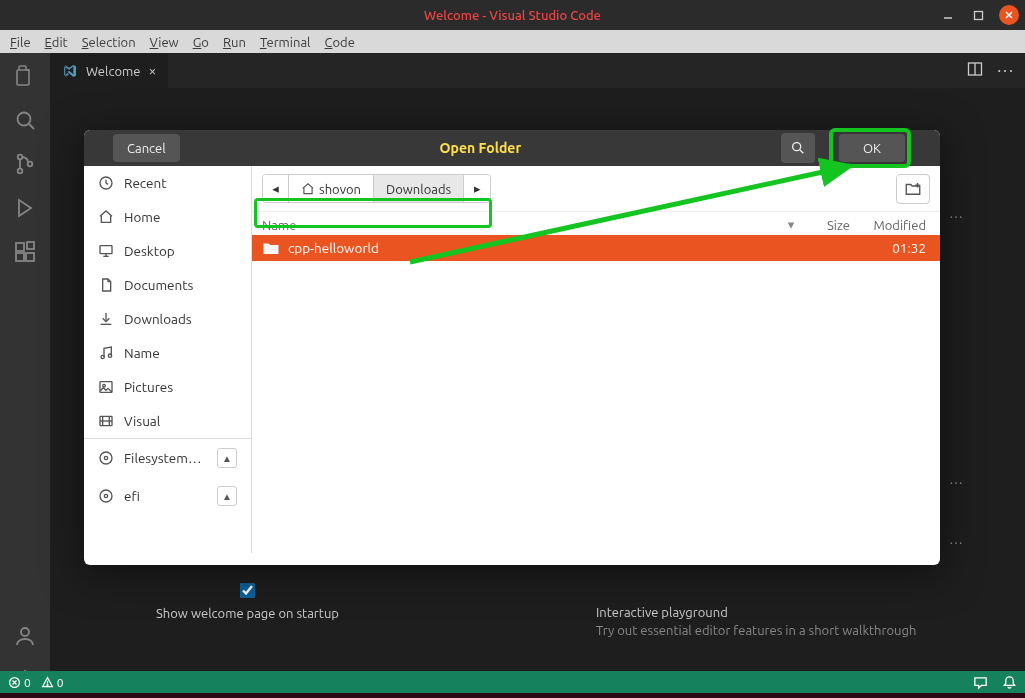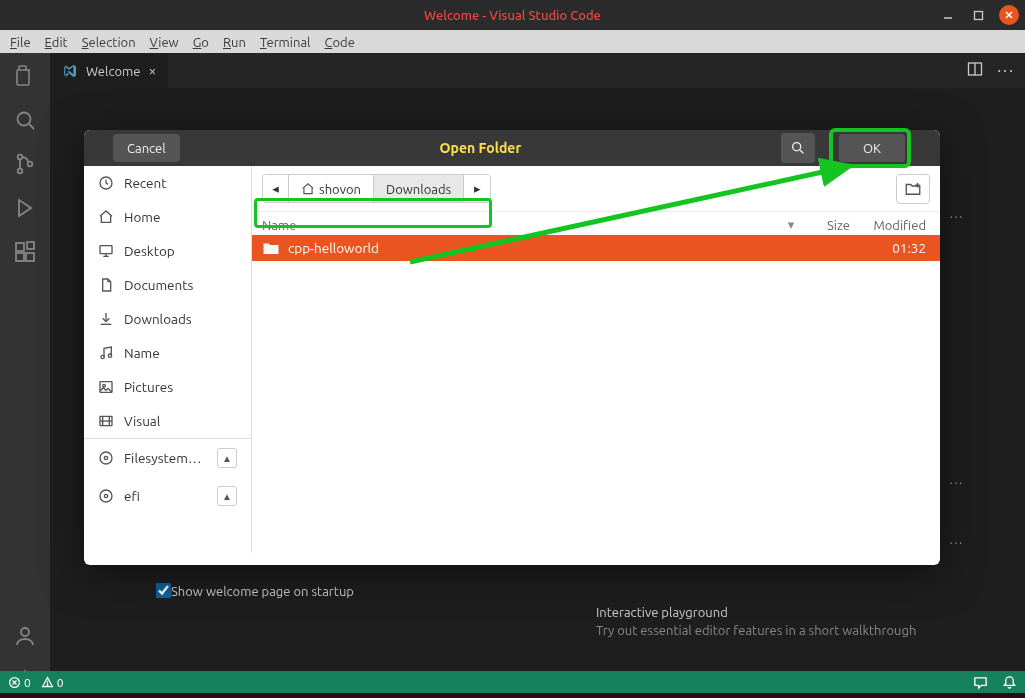--- a/index.html
+++ b/index.html
@@ -23,21 +23,21 @@
   .activitybar .spacer { flex:1; }
   .act-icon { width:26px; height:26px; color:#858585; display:flex; align-items:center; justify-content:center; }
 
   .editor-area { flex:1; background:#1e1e1e; position:relative; }
   .tabbar { height:35px; background:#252526; display:flex; align-items:center; }
   .tab { height:35px; display:flex; align-items:center; gap:8px; padding:0 12px; background:#1e1e1e; color:#ccc; font-size:13px; }
   .tab-icon { width:16px; height:16px; color:#519aba; }
   .tab-close { color:#ccc; font-size:14px; }
   .editor-actions { position:absolute; right:10px; top:8px; display:flex; gap:14px; color:#ccc; }
 
-  .welcome-checkbox { position:absolute; left:106px; top:530px; display:flex; align-items:center; color:#ccc; font-size:13px; }
+  .welcome-checkbox { position:absolute; left:106px; top:530px; display:flex; align-items:center; gap:8px; color:#ccc; font-size:13px;flex-direction:column; }
   .welcome-checkbox input { accent-color:#0e639c; width:15px; height:15px; }
 
   .playground { position:absolute; left:546px; top:552px; color:#ccc; font-size:13px; }
   .playground .sub { color:#888; margin-top:4px; }
 
   .truncated { position:absolute; right:62px; color:#888; font-size:14px; }
   .trunc1 { top:152px; } .trunc2 { top:418px; } .trunc3 { top:478px; }
 
   
   .statusbar { position:absolute; bottom:0; left:0; right:0; height:22px; background:#16825d; color:#fff; font-size:12px; display:flex; align-items:center; padding:0 8px; gap:10px; }

